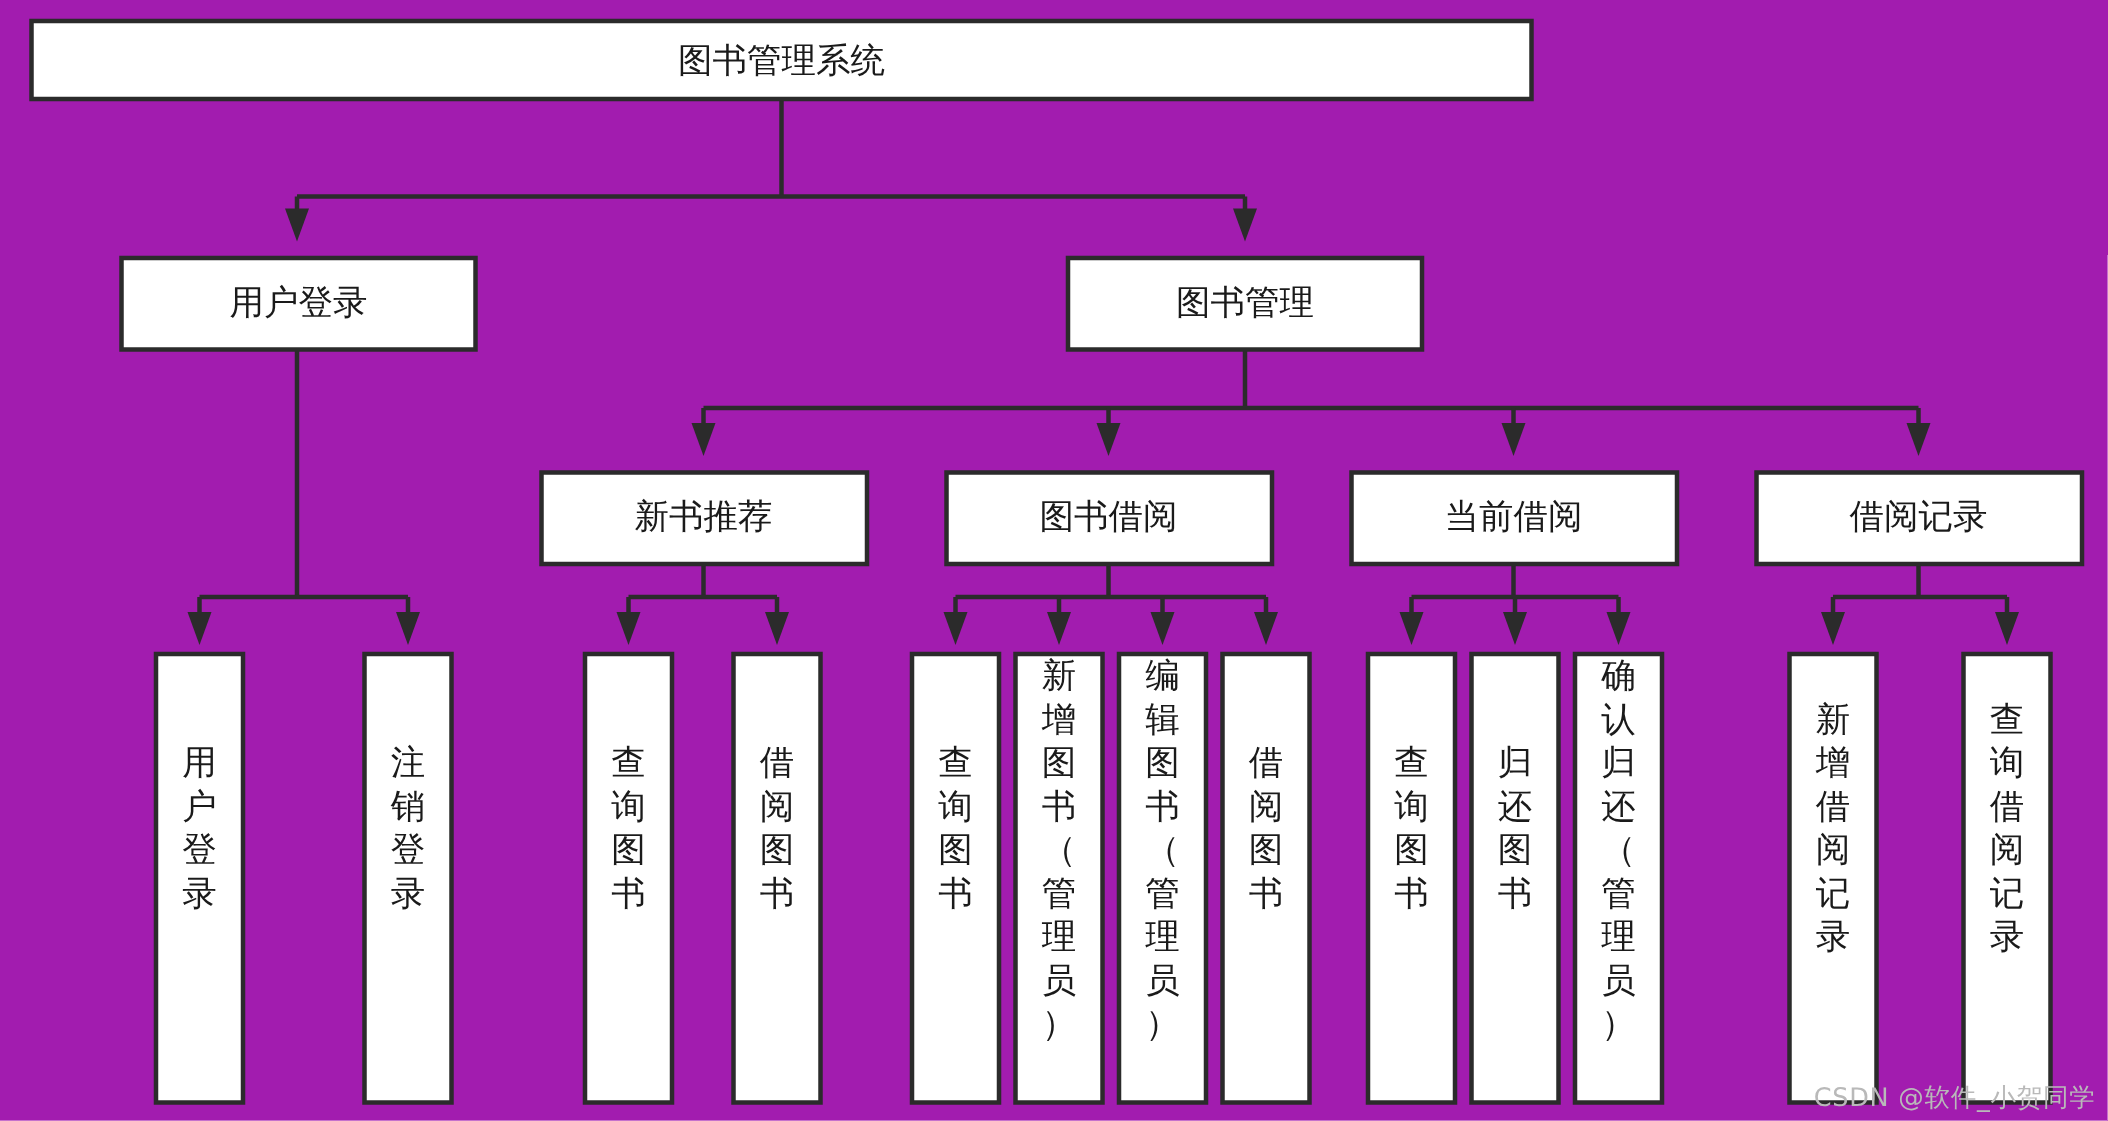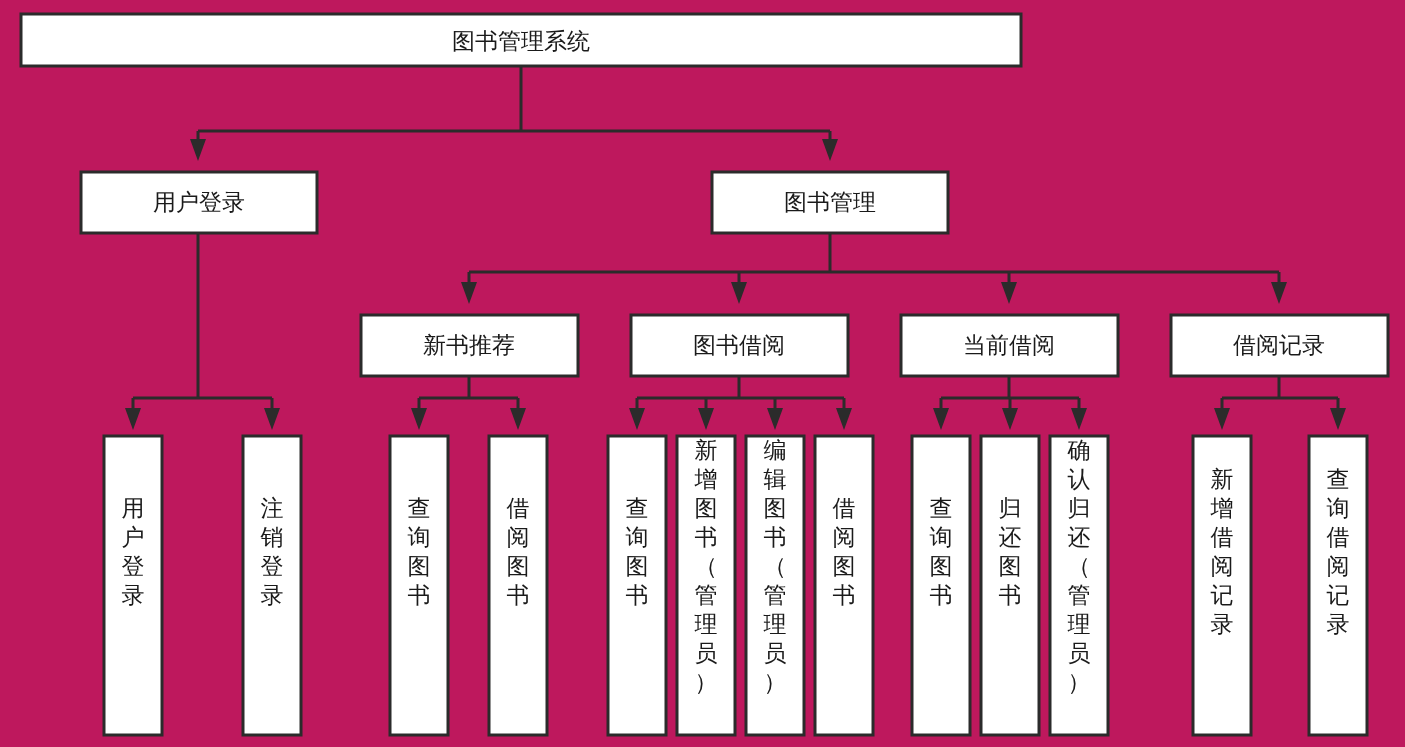--- a/index.html
+++ b/index.html
@@ -10,21 +10,21 @@
   body {
     width: 1405px;
     height: 747px;
     font-family: "DejaVu Sans", "Liberation Sans", sans-serif;
     overflow: hidden;
   }
   #diagram-root {
     position: relative;
     width: 1405px;
     height: 747px;
-    background: #be185d;
+    background: #a21caf;
   }
   svg.diagram {
     display: block;
     width: 1405px;
     height: 747px;
   }
   .node-box {
     fill: #ffffff;
     stroke: #2b2b2b;
     stroke-width: 3;
@@ -228,14 +228,15 @@
       <rect class="node-box" x="1193" y="436" width="58" height="299"></rect>
       <text class="leaf-label" x="1222" y="487"><tspan x="1222" dy="0">新</tspan><tspan x="1222" dy="29">增</tspan><tspan x="1222" dy="29">借</tspan><tspan x="1222" dy="29">阅</tspan><tspan x="1222" dy="29">记</tspan><tspan x="1222" dy="29">录</tspan></text>
     </g>
     <g>
       <rect class="node-box" x="1309" y="436" width="58" height="299"></rect>
       <text class="leaf-label" x="1338" y="487"><tspan x="1338" dy="0">查</tspan><tspan x="1338" dy="29">询</tspan><tspan x="1338" dy="29">借</tspan><tspan x="1338" dy="29">阅</tspan><tspan x="1338" dy="29">记</tspan><tspan x="1338" dy="29">录</tspan></text>
     </g>
 
   </svg>
 
+  <div class="watermark">CSDN @软件_小贺同学</div>
 
 </div>
 
 </body></html>

